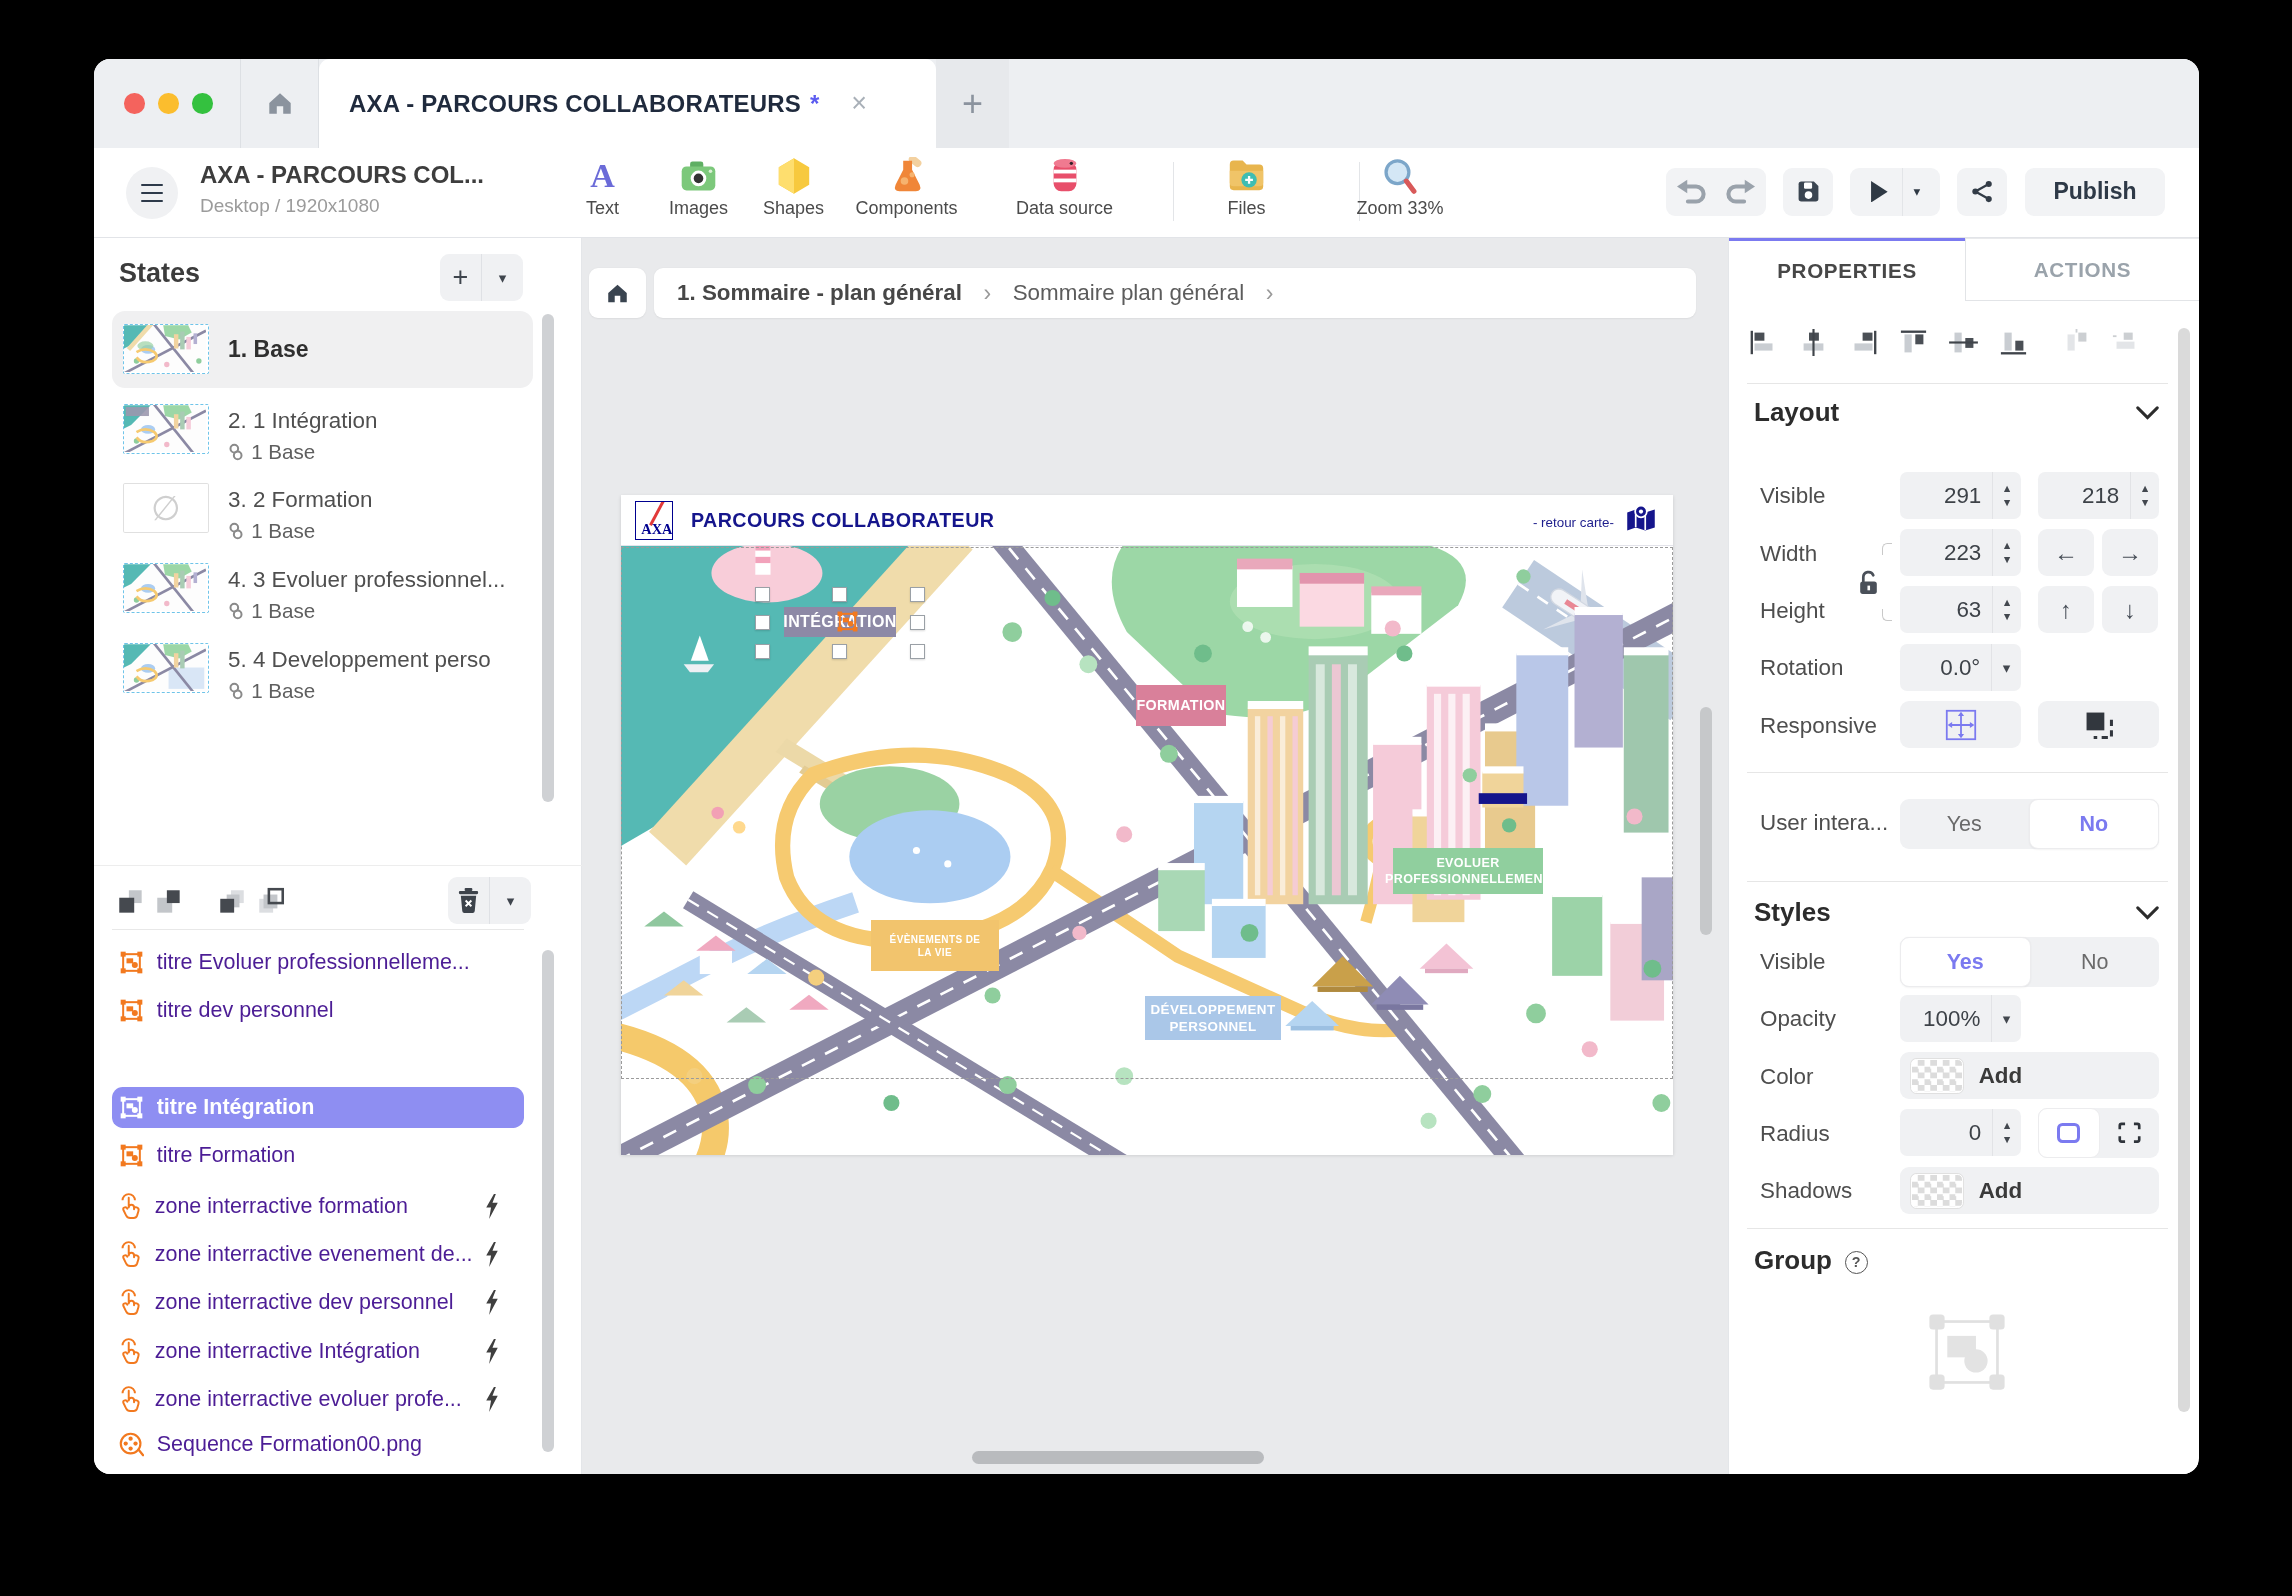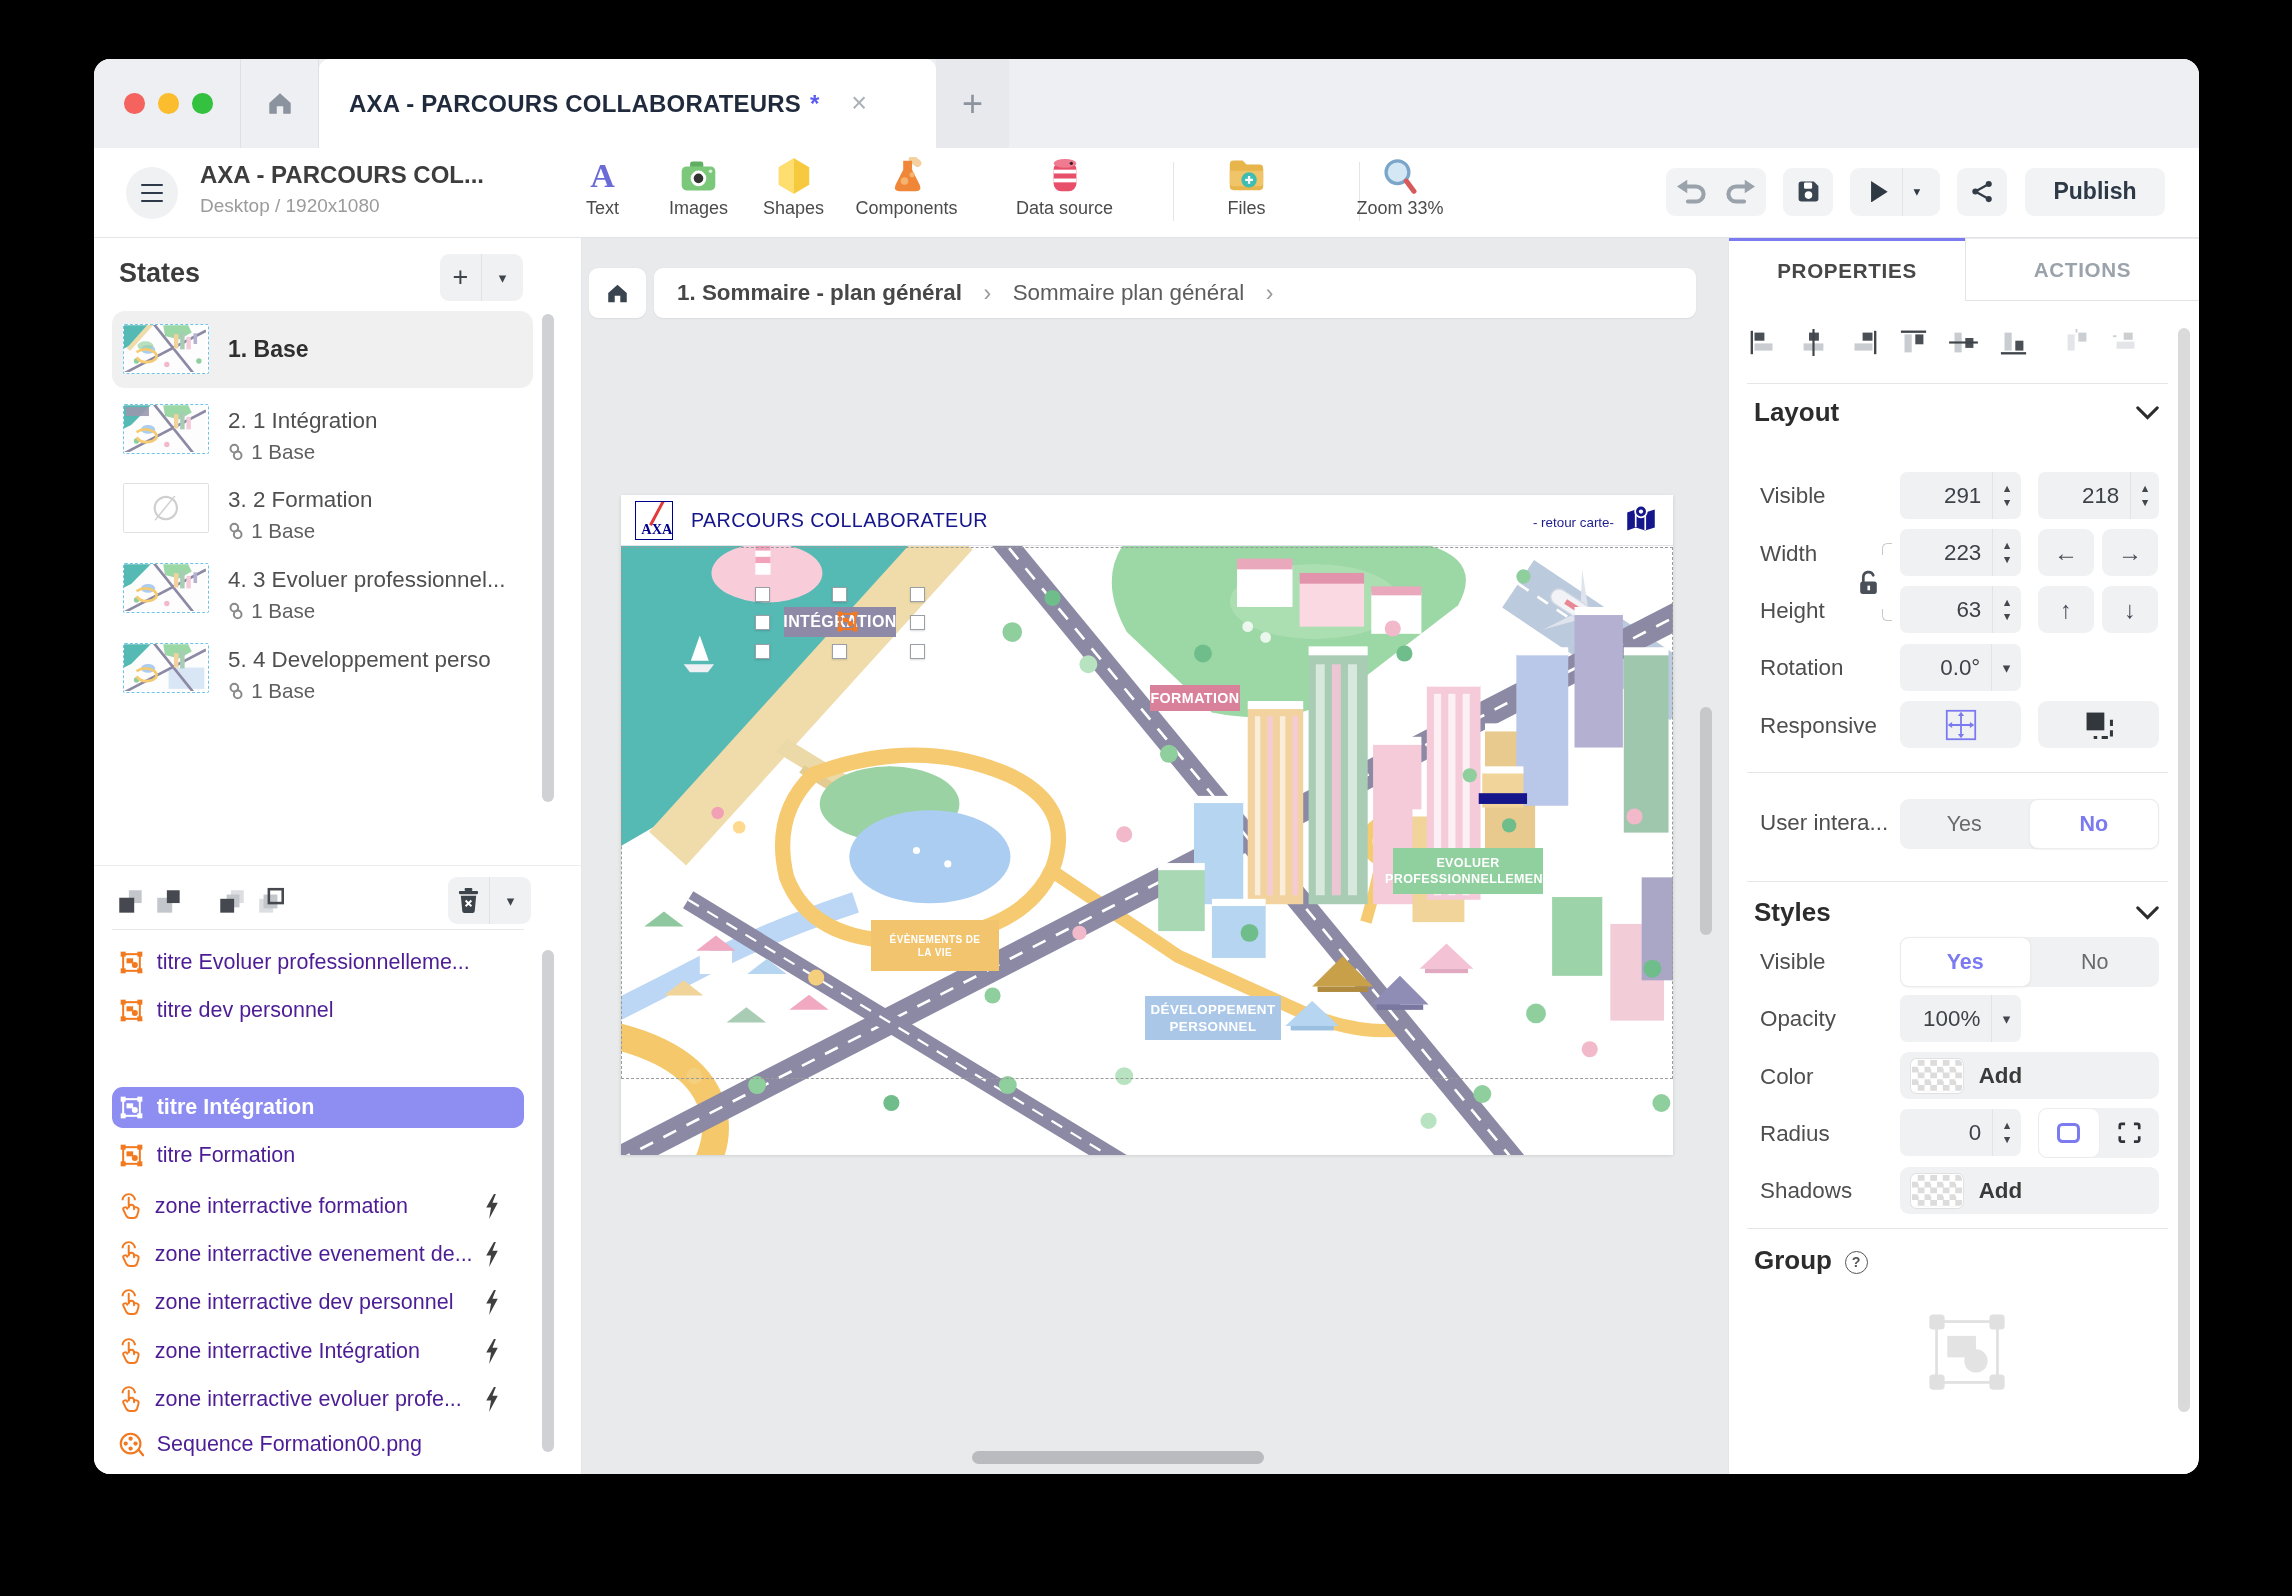--- a/index.html
+++ b/index.html
@@ -75,21 +75,21 @@
   .crumb-pill{display:flex;align-items:center;gap:10.7px;background:#f0f1f3;border-radius:7.2px;height:38px;
     padding:0 19.7px;margin-left:0px;}
   .crumb3{font-size:22.4px;font-weight:bold;color:#383838;white-space:nowrap;}
   .slide{position:absolute;left:39px;top:257px;width:1052px;height:660px;background:#fff;
     box-shadow:0 0.9px 3.6px rgba(0,0,0,.14);}
   .slide-header{position:absolute;left:0;top:0;width:1052px;height:51px;background:#fff;border-bottom:0.9px solid #e3e3ea;z-index:5;}
   .axa-logo{position:absolute;left:14.3px;top:6.3px;width:38px;height:39px;border:1.8px solid #00008f;background:#fff;overflow:hidden;}
   .axa-txt{position:absolute;left:0;bottom:1.8px;width:100%;text-align:right;font-size:14.3px;font-weight:bold;
     color:#00008f;letter-spacing:0px;font-family:"Liberation Serif",serif;}
   .axa-slash{position:absolute;left:19.7px;top:-5.4px;width:2.7px;height:30px;background:#e23a3a;transform:rotate(28deg);}
-  .slide-title{position:absolute;left:70px;top:14.3px;font-size:19.7px;font-weight:normal;color:#15158c;letter-spacing:0.4px;}
+  .slide-title{position:absolute;left:70px;top:14.3px;font-size:19.7px;font-weight:bold;color:#15158c;letter-spacing:0.4px;}
   .retour{position:absolute;right:59px;top:19.7px;font-size:13.4px;color:#1d1d8c;}
   .map-icon{position:absolute;right:14.3px;top:7.2px;}
   .mapwrap{position:absolute;left:0;top:51px;width:1052px;height:609px;overflow:hidden;}
   .dashsel{position:absolute;left:0;top:52px;width:1052px;height:532px;border:1.8px dashed #9b9b9b;pointer-events:none;z-index:6;}
   .mlabel{position:absolute;display:flex;flex-direction:column;align-items:center;justify-content:center;
     color:#fff;font-weight:bold;text-align:center;line-height:1.3;letter-spacing:0.4px;z-index:4;}
   .handle{position:absolute;width:15px;height:15px;background:#fff;border:1.3px solid #9aa0a6;z-index:7;
     box-shadow:0 0.9px 1.8px rgba(0,0,0,.15);}
   .hscroll{position:absolute;left:390px;top:1213px;width:292px;height:12.5px;border-radius:7.2px;background:#b9bbbe;}
   .cvscroll{position:absolute;left:1118px;top:469px;width:11.6px;height:228px;border-radius:6.3px;background:#c6c8ca;}
@@ -745,21 +745,21 @@
                 <circle cx="218" cy="482" r="9" fill="#f4cf7e"></circle>
               <circle cx="415" cy="502" r="9" fill="#8fce9d"></circle>
                 <circle cx="512" cy="432" r="8" fill="#f2b9ca"></circle>
             </g>
           </svg>
 
           
           <div class="mlabel" style="left:163px;top:61px;width:112px;height:30px;background:#8d89a6;font-size:16px">
             <span>INTÉGRATION</span>
           </div>
-          <div class="mlabel" style="left:529px;top:139px;width:90px;height:26px;background:#d9809a;font-size:14.3px">
+          <div class="mlabel" style="left:515px;top:139px;width:90px;height:41px;background:#d9809a;font-size:14.3px">
             <span>FORMATION</span>
           </div>
           <div class="mlabel" style="left:250px;top:374px;width:128px;height:51px;background:#f2c46d;font-size:10px">
             <span>ÉVÈNEMENTS DE</span>
             <span>LA VIE</span>
           </div>
           <div class="mlabel" style="left:772px;top:302px;width:150px;height:46px;background:#90cf9e;font-size:12.5px">
             <span>EVOLUER</span>
             <span>PROFESSIONNELLEMENT</span>
           </div>

